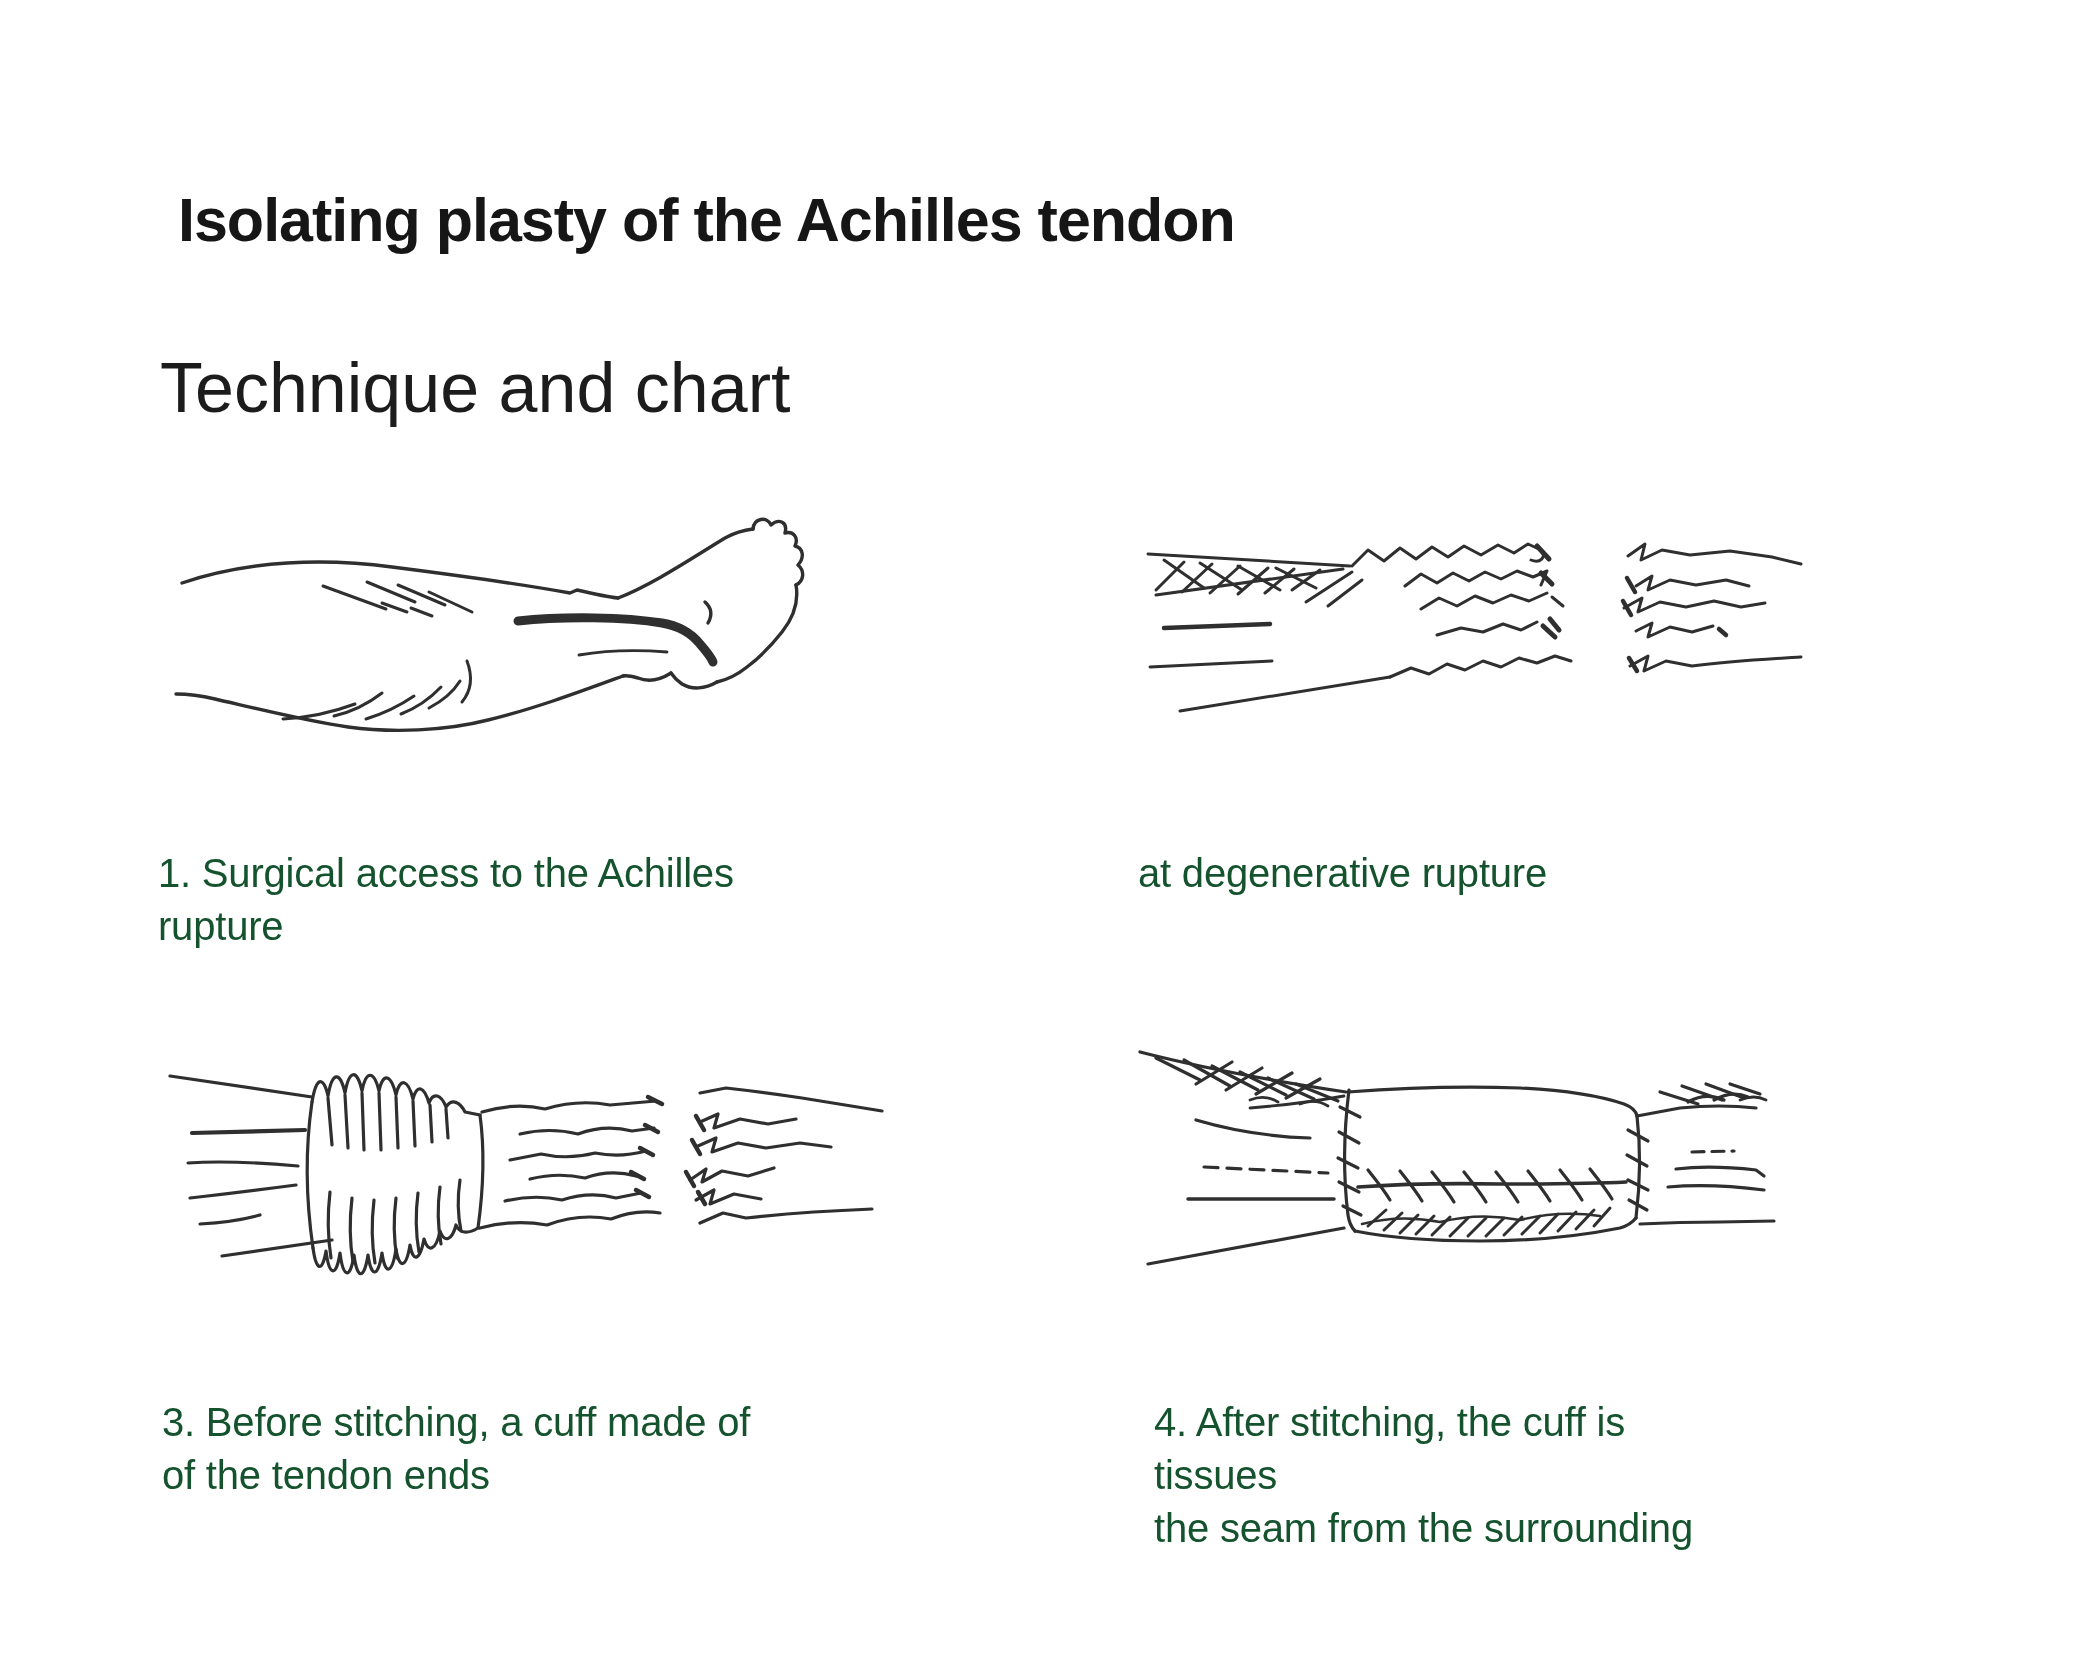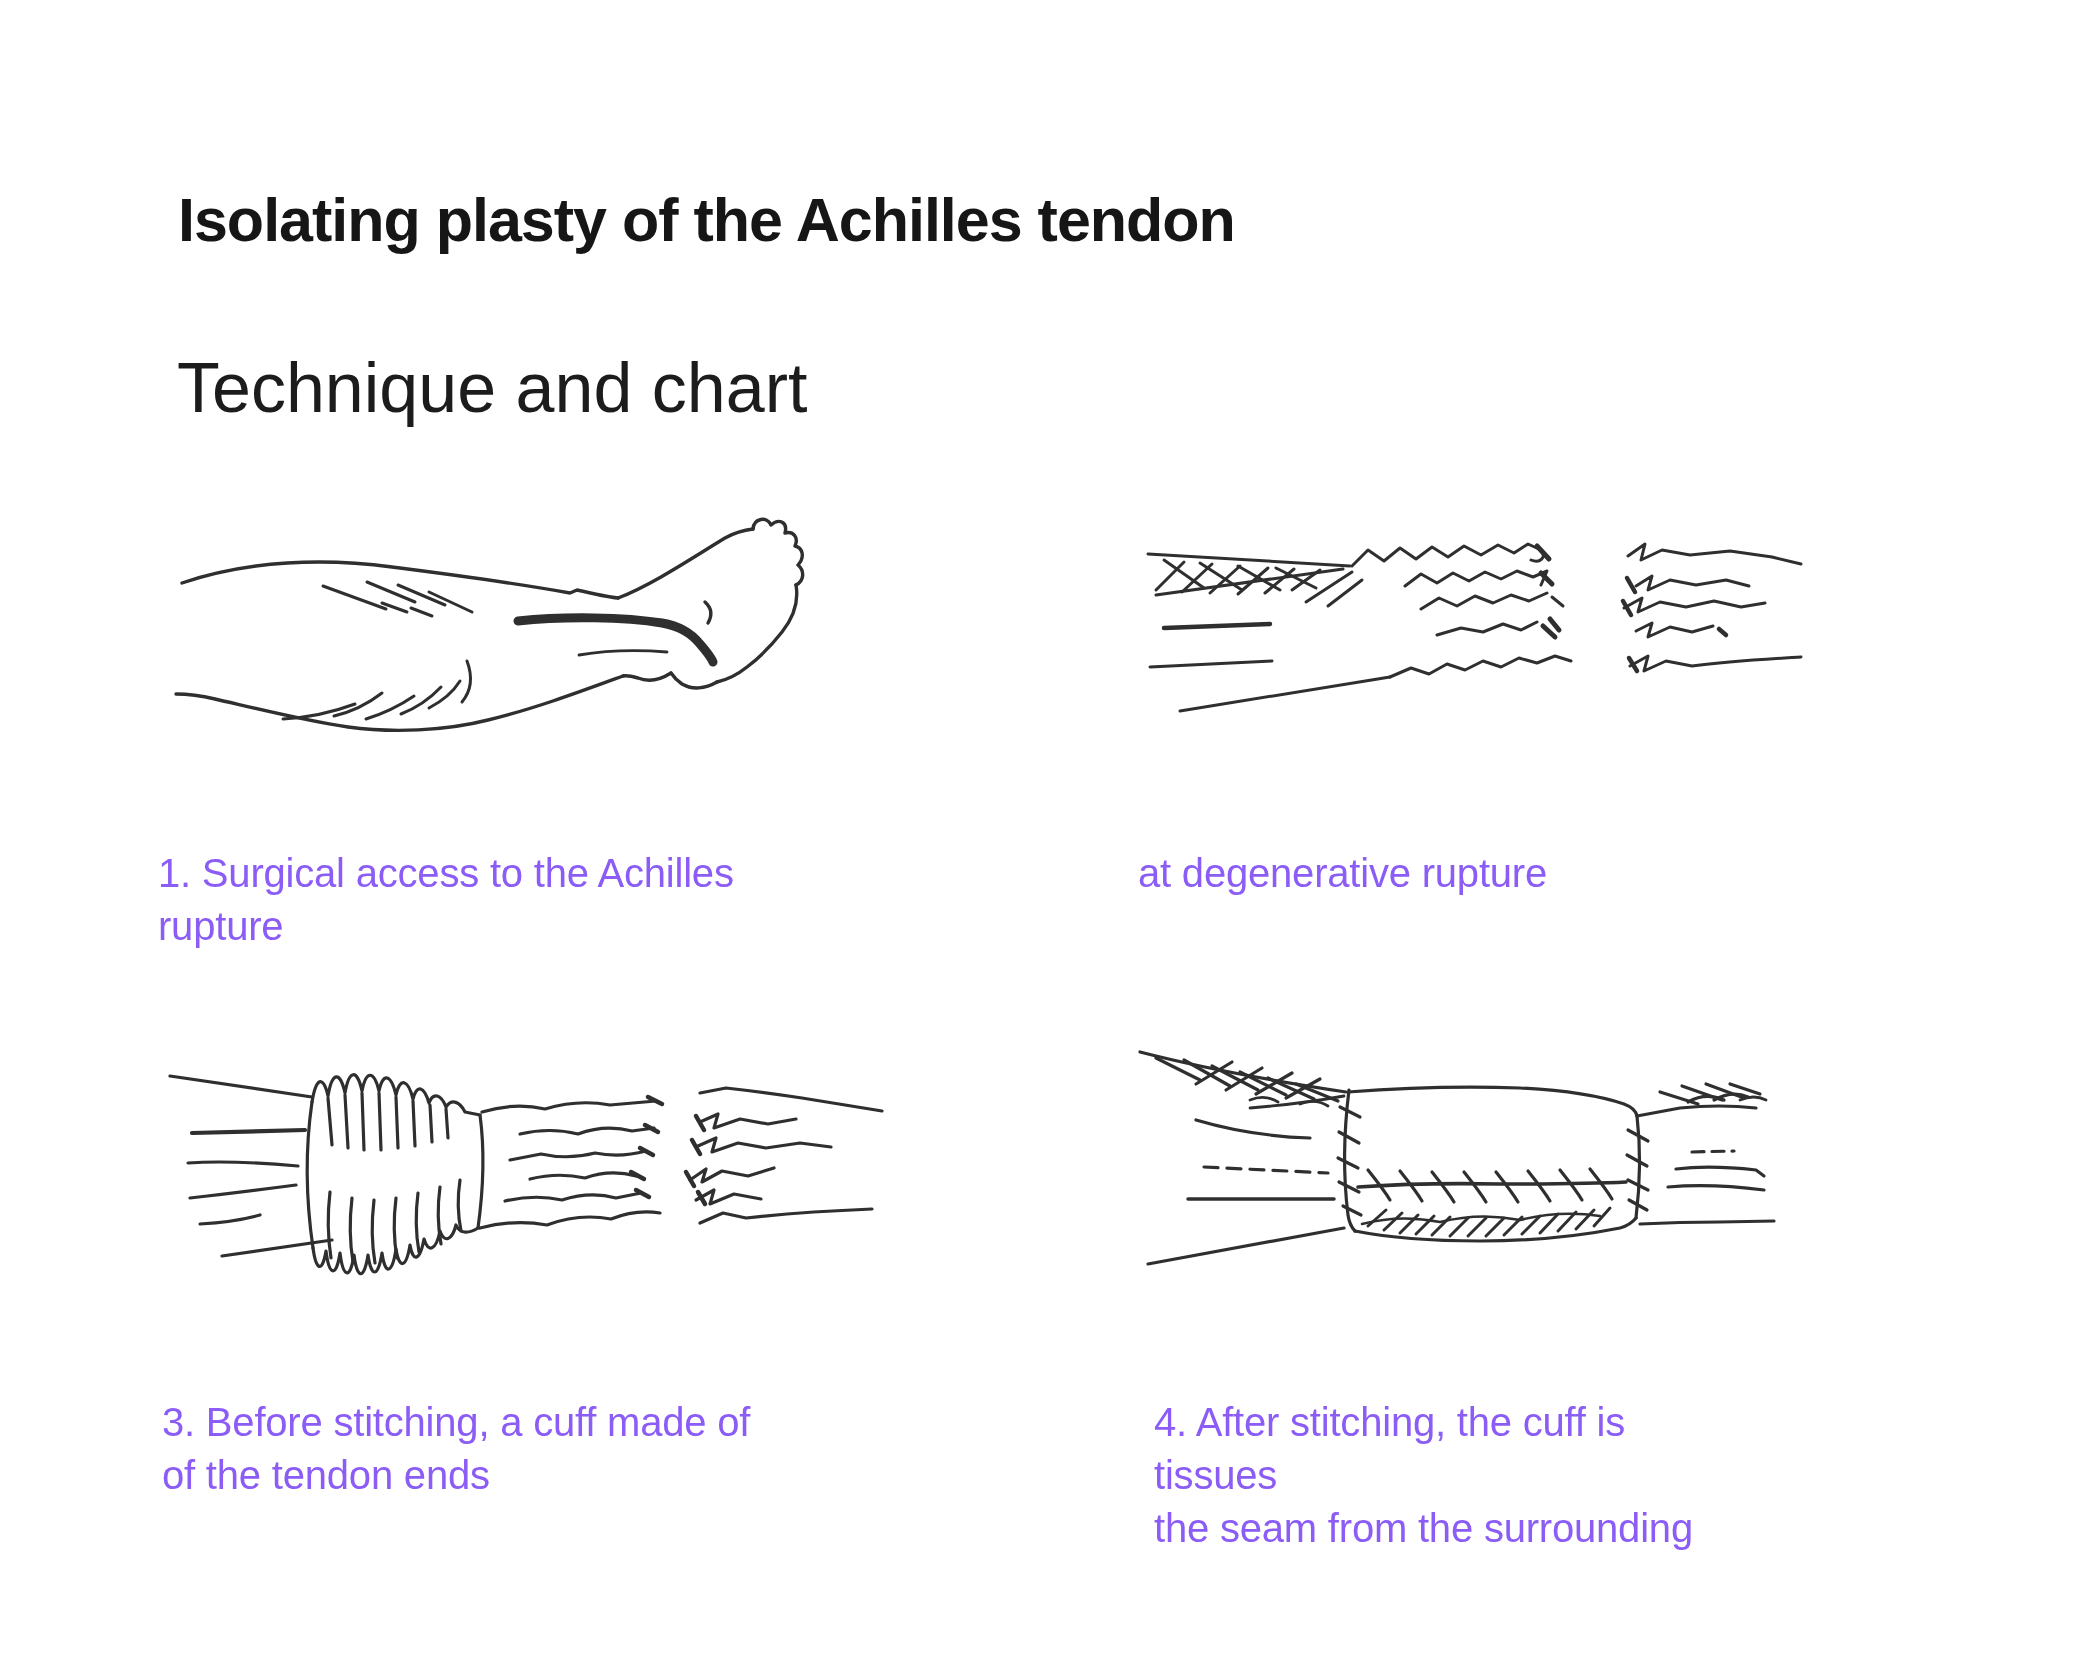--- a/index.html
+++ b/index.html
@@ -10,38 +10,38 @@
     color: #161616;
     position: relative;
     overflow: hidden;
   }
   .page-title {
     position: absolute; left: 178px; top: 190px;
     font-size: 61px; font-weight: 700; letter-spacing: -1px;
     line-height: 1; white-space: nowrap; margin: 0;
   }
   .page-subtitle {
-    position: absolute; left: 177px; top: 353px;
+    position: absolute; left: 160px; top: 353px;
     font-size: 70px; font-weight: 400; letter-spacing: 0;
     line-height: 1; white-space: nowrap; margin: 0; color: #1c1c1c;
   }
   figure { margin: 0; padding: 0; position: absolute; }
   .fig1 { left: 120px; top: 490px;  width: 780px;  height: 310px; }
   .fig2 { left: 1100px; top: 480px; width: 800px;  height: 320px; }
   .fig3 { left: 100px; top: 1000px; width: 1000px; height: 380px; }
   .fig4 { left: 1100px; top: 1000px; width: 800px; height: 360px; }
   svg { display: block; width: 100%; height: 100%; }
   svg path, svg line {
     fill: none; stroke: #2f2f2f;
     stroke-linecap: round; stroke-linejoin: round;
   }
   .caption {
     position: absolute;
     font-size: 40px; line-height: 53px; letter-spacing: -0.2px;
-    color: #8b5cf6;
+    color: #14532d;
   }
   .caption span { display: block; }
   .cap1 { left: 158px;  top: 807px; }
   .cap2 { left: 1138px; top: 807px; }
   .cap3 { left: 162px;  top: 1356px; }
   .cap4 { left: 1138px; top: 1356px; margin-left: 16px; }
 </style>
 </head>
 <body>
 

